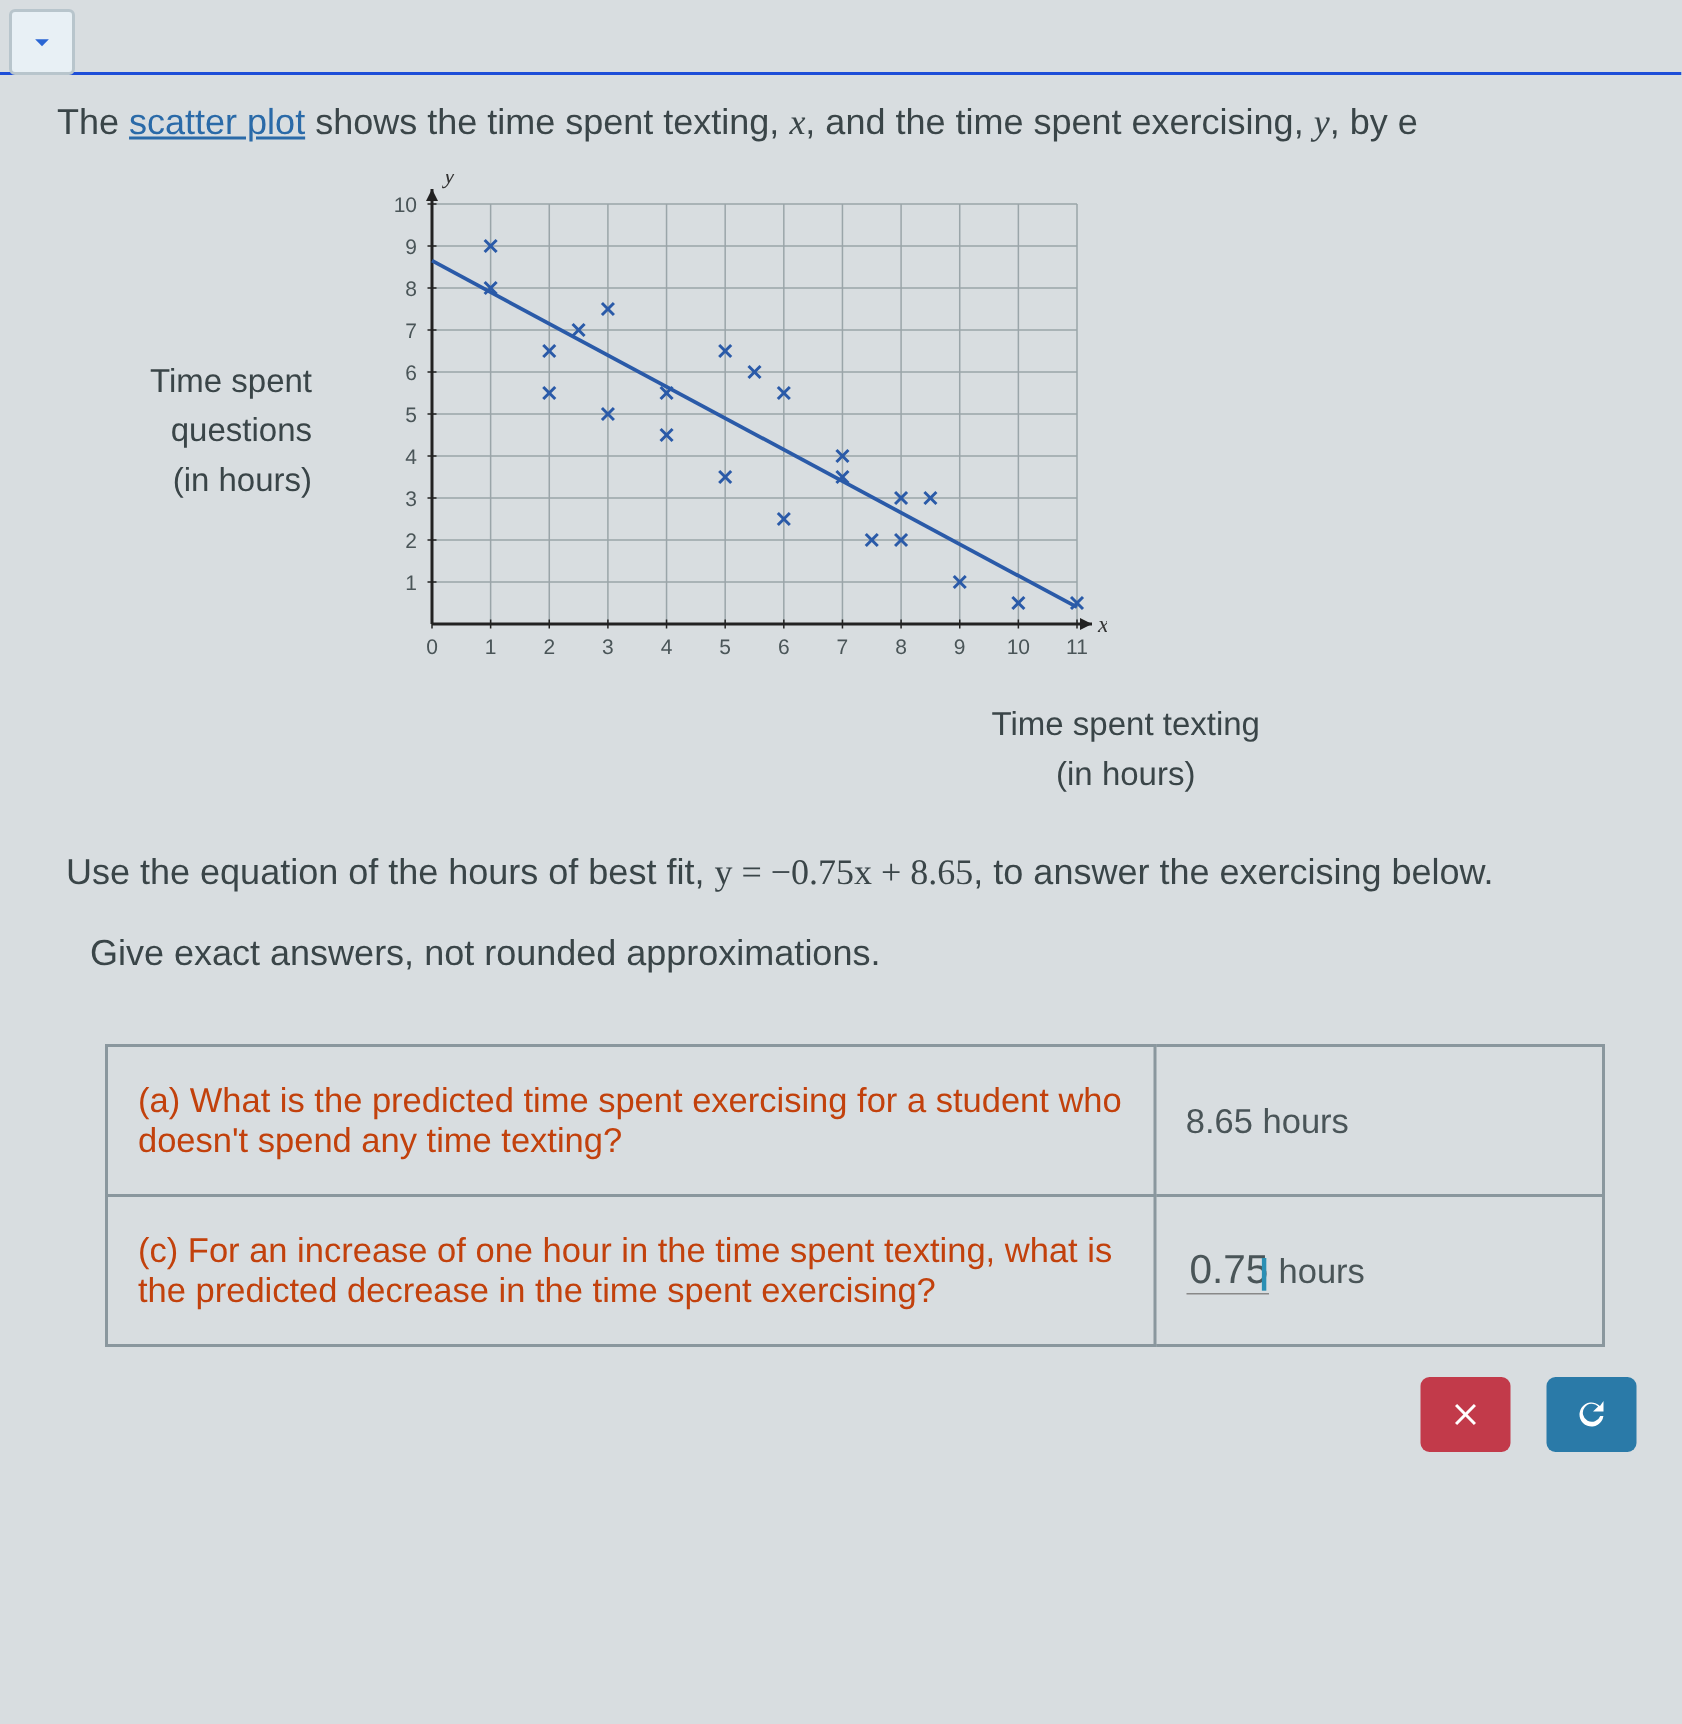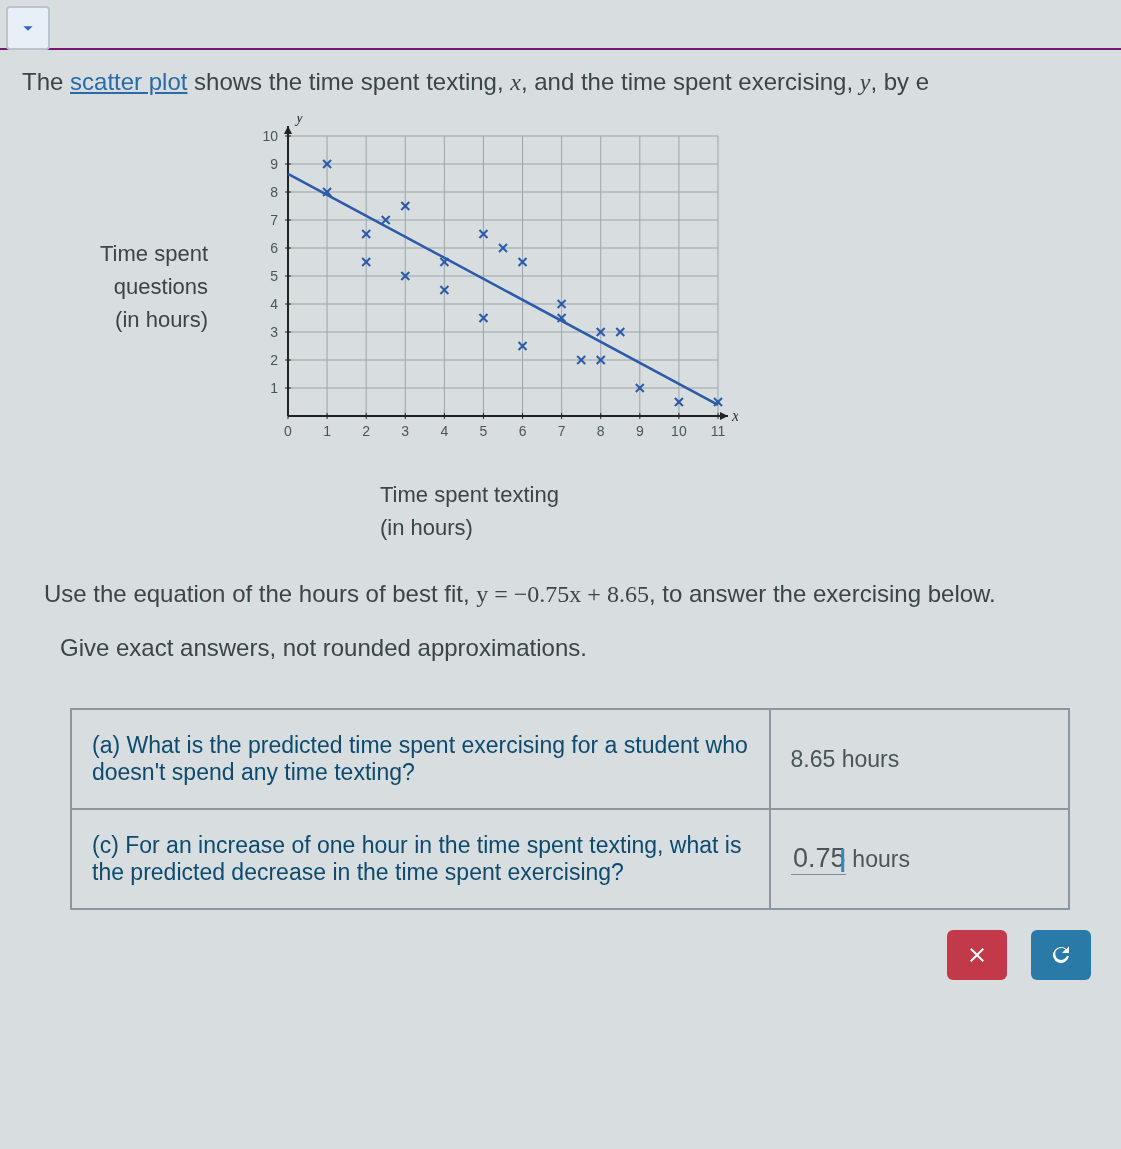--- a/index.html
+++ b/index.html
@@ -17,57 +17,57 @@
     width: 44px;
     height: 44px;
     background: #e8f0f5;
     border: 2px solid #b8c5cc;
     border-radius: 4px;
     margin: 6px 0 0 6px;
     cursor: pointer;
   }
   .collapse-btn svg { fill: #2a66d4; }
   .top-line {
-    border-top: 2px solid #701a75;
+    border-top: 2px solid #1d4ed8;
     margin-top: -2px;
-    padding: 18px 12px 0 22px;
+    padding: 18px 12px 0 38px;
     font-size: 24px;
     white-space: nowrap;
     overflow: hidden;
   }
   .top-line a { color: #2a6aa8; text-decoration: underline; }
   .italic { font-style: italic; font-family: 'Times New Roman', serif; }
   .chart-wrap {
     display: flex;
     align-items: center;
     justify-content: flex-start;
     padding: 20px 0 10px 100px;
     gap: 30px;
   }
   .ylabel-block { text-align: right; font-size: 22px; line-height: 1.5; }
   .chart-svg { flex-shrink: 0; }
-  .xlabel-block { text-align: left; padding-left: 380px; font-size: 22px; line-height: 1.5; margin-top: 12px; }
+  .xlabel-block { text-align: center; padding-left: 380px; font-size: 22px; line-height: 1.5; }
   .eq-line {
     margin: 36px 0 0 44px;
     font-size: 24px;
     white-space: nowrap;
     overflow: hidden;
   }
   .eq { font-family: 'Times New Roman', serif; }
   .inst-line { margin: 26px 0 0 60px; font-size: 24px; }
   .answer-table {
     margin: 46px 0 0 70px;
     width: 1000px;
     border-collapse: collapse;
   }
   .answer-table td {
     border: 2px solid #8a979e;
     padding: 22px 20px;
     font-size: 23px;
-    color: #0c4a6e;
+    color: #c2410c;
     vertical-align: middle;
   }
   .answer-table td.qcell { width: 700px; }
   .answer-table td.acell { width: 300px; color: #4a5558; margin-top: 36px; }
   .answer-input {
     border: none;
     background: transparent;
     font-size: 27px;
     color: #4a5558;
     width: 55px;

